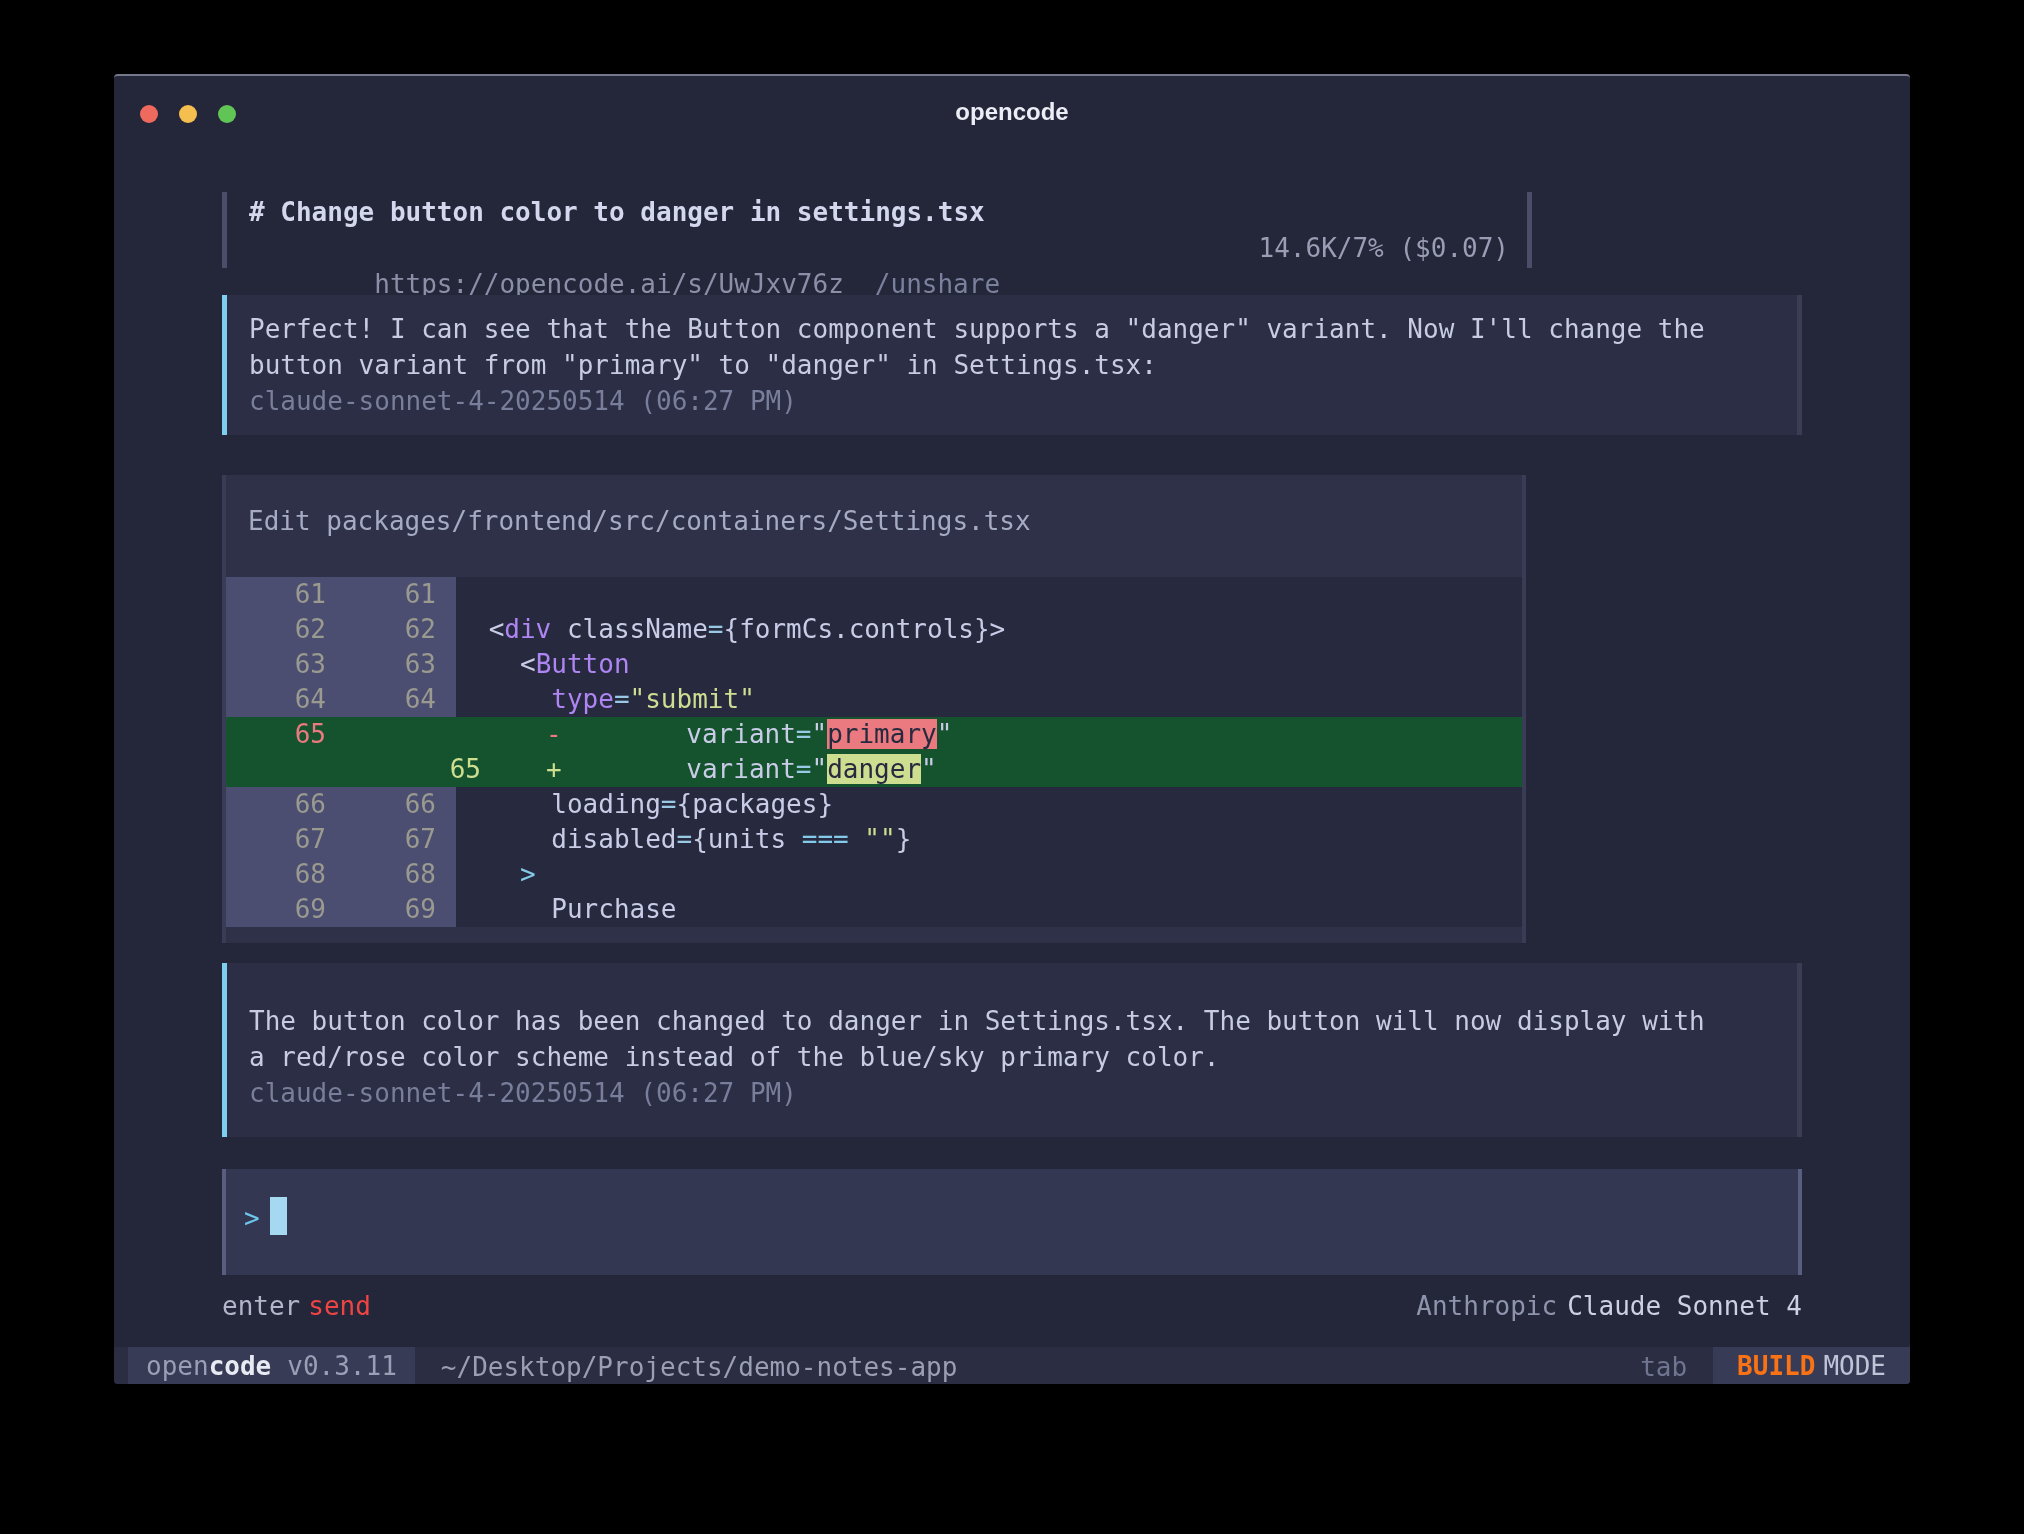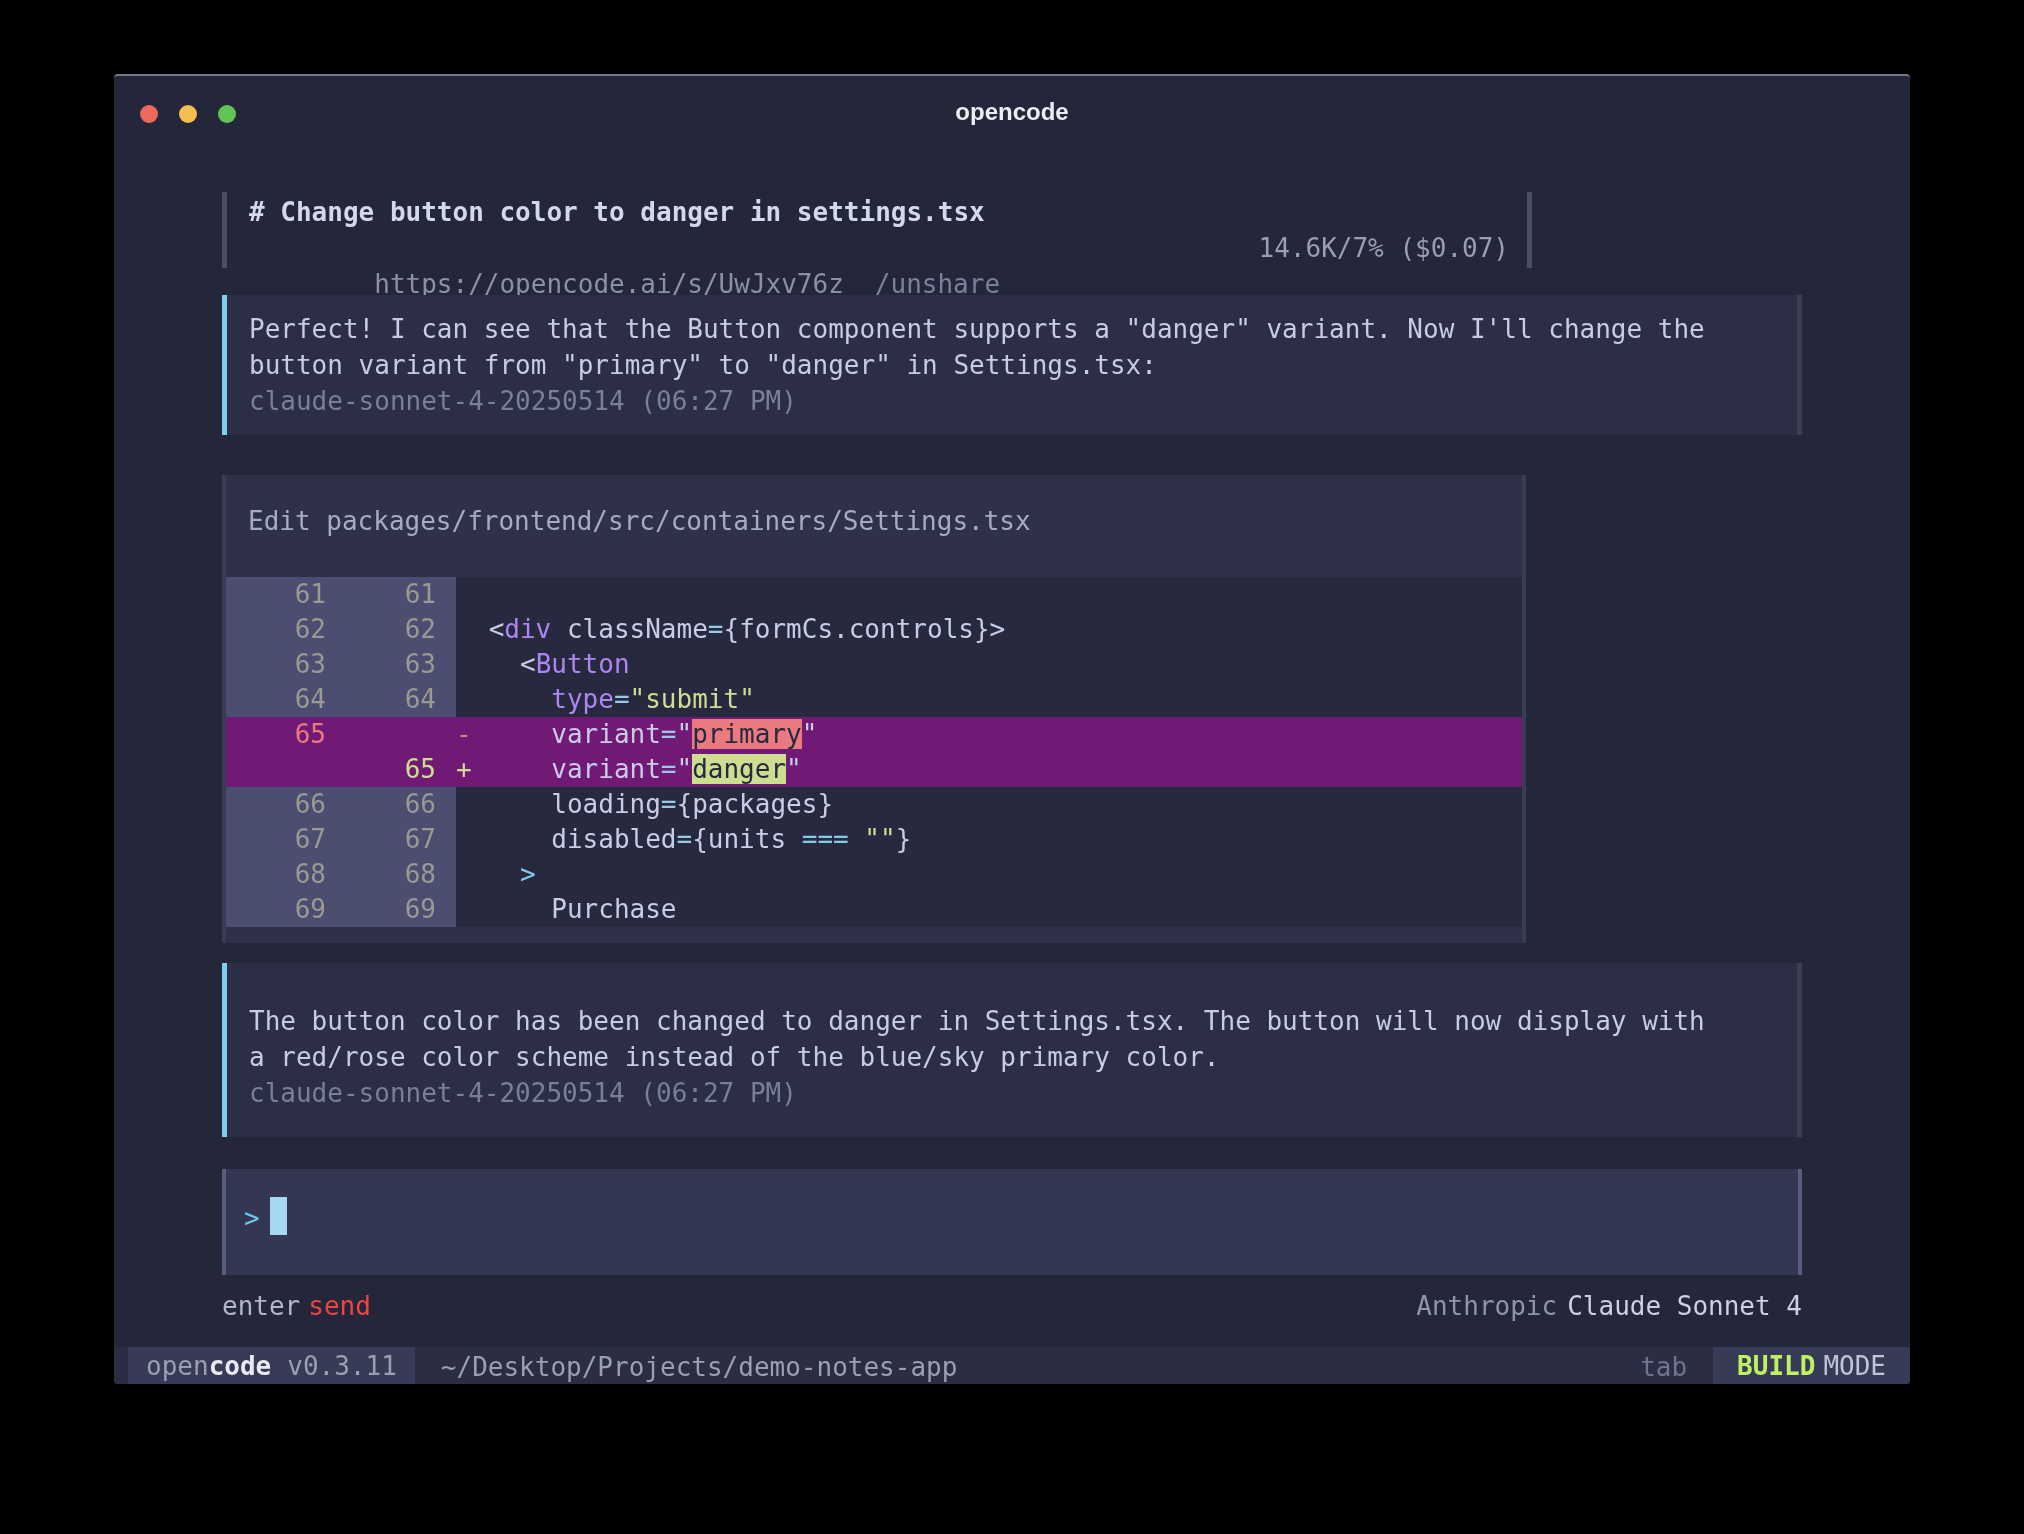--- a/index.html
+++ b/index.html
@@ -30,21 +30,21 @@
   .msg1{top:219px;height:140px;}
   .msg2{top:887px;height:174px;padding-top:40px;}
   .m-line{white-space:pre;}
   .m-meta{color:#797e9a;white-space:pre;}
   
   .edit{position:absolute;left:108px;top:399px;width:1304px;height:468px;background:#2e3147;
     box-sizing:border-box;border-left:4px solid #393c55;border-right:4px solid #393c55;}
   .e-title{padding:28px 0 0 22px;font-size:26px;line-height:36px;color:#a6abc4;white-space:pre;}
   .diff{margin-top:38px;}
   .drow{display:flex;height:35px;line-height:35px;font-size:26px;background:#272a3e;}
-  .drow.del,.drow.add{background:#701a75;}
+  .drow.del,.drow.add{background:#14532d;gap:45px;}
   .dnum{width:128px;text-align:right;padding-right:28px;box-sizing:border-box;background:#4b4e70;
     color:#9a9a90;flex:none;}
   .dnum.new{width:102px;padding-right:20px;}
   .del .dnum,.add .dnum{background:transparent;}
   .del .dnum.old{color:#eb7a80;}
   .add .dnum.new{color:#cede90;}
   .dmark{width:17px;flex:none;text-align:left;color:#c8cce6;white-space:pre;}
   .del .dmark{color:#eb7a80;}
   .add .dmark{color:#cede90;}
   .dcode{white-space:pre;}
@@ -73,21 +73,21 @@
   .statusbar{position:absolute;left:0;top:1271px;width:1796px;height:39px;background:#2b2d42;
     display:flex;align-items:center;font-size:26px;}
   .sb-app{height:100%;line-height:39px;background:#383b55;margin-left:14px;padding:0 18px;flex:none;}
   .sb-open{color:#9a9fb6;}
   .sb-code{color:#e8eaf4;font-weight:bold;}
   .sb-ver{color:#9a9fb6;margin-left:16px;}
   .sb-cwd{color:#9a9fb6;margin-left:26px;white-space:pre;}
   .sb-right{margin-left:auto;display:flex;align-items:center;height:100%;}
   .sb-tab{color:#6f7490;margin-right:26px;}
   .sb-mode{height:100%;line-height:39px;background:#383b55;padding:0 24px;}
-  .sb-mode-b{font-weight:bold;color:#bef264;}
+  .sb-mode-b{font-weight:bold;color:#f97316;}
   .sb-mode-r{color:#c0c4d8;margin-left:8px;}
 </style>
 </head>
 <body>
 
 <div class="stage">
   <div class="window">
 
     <div class="titlebar">
       <div class="lights">

